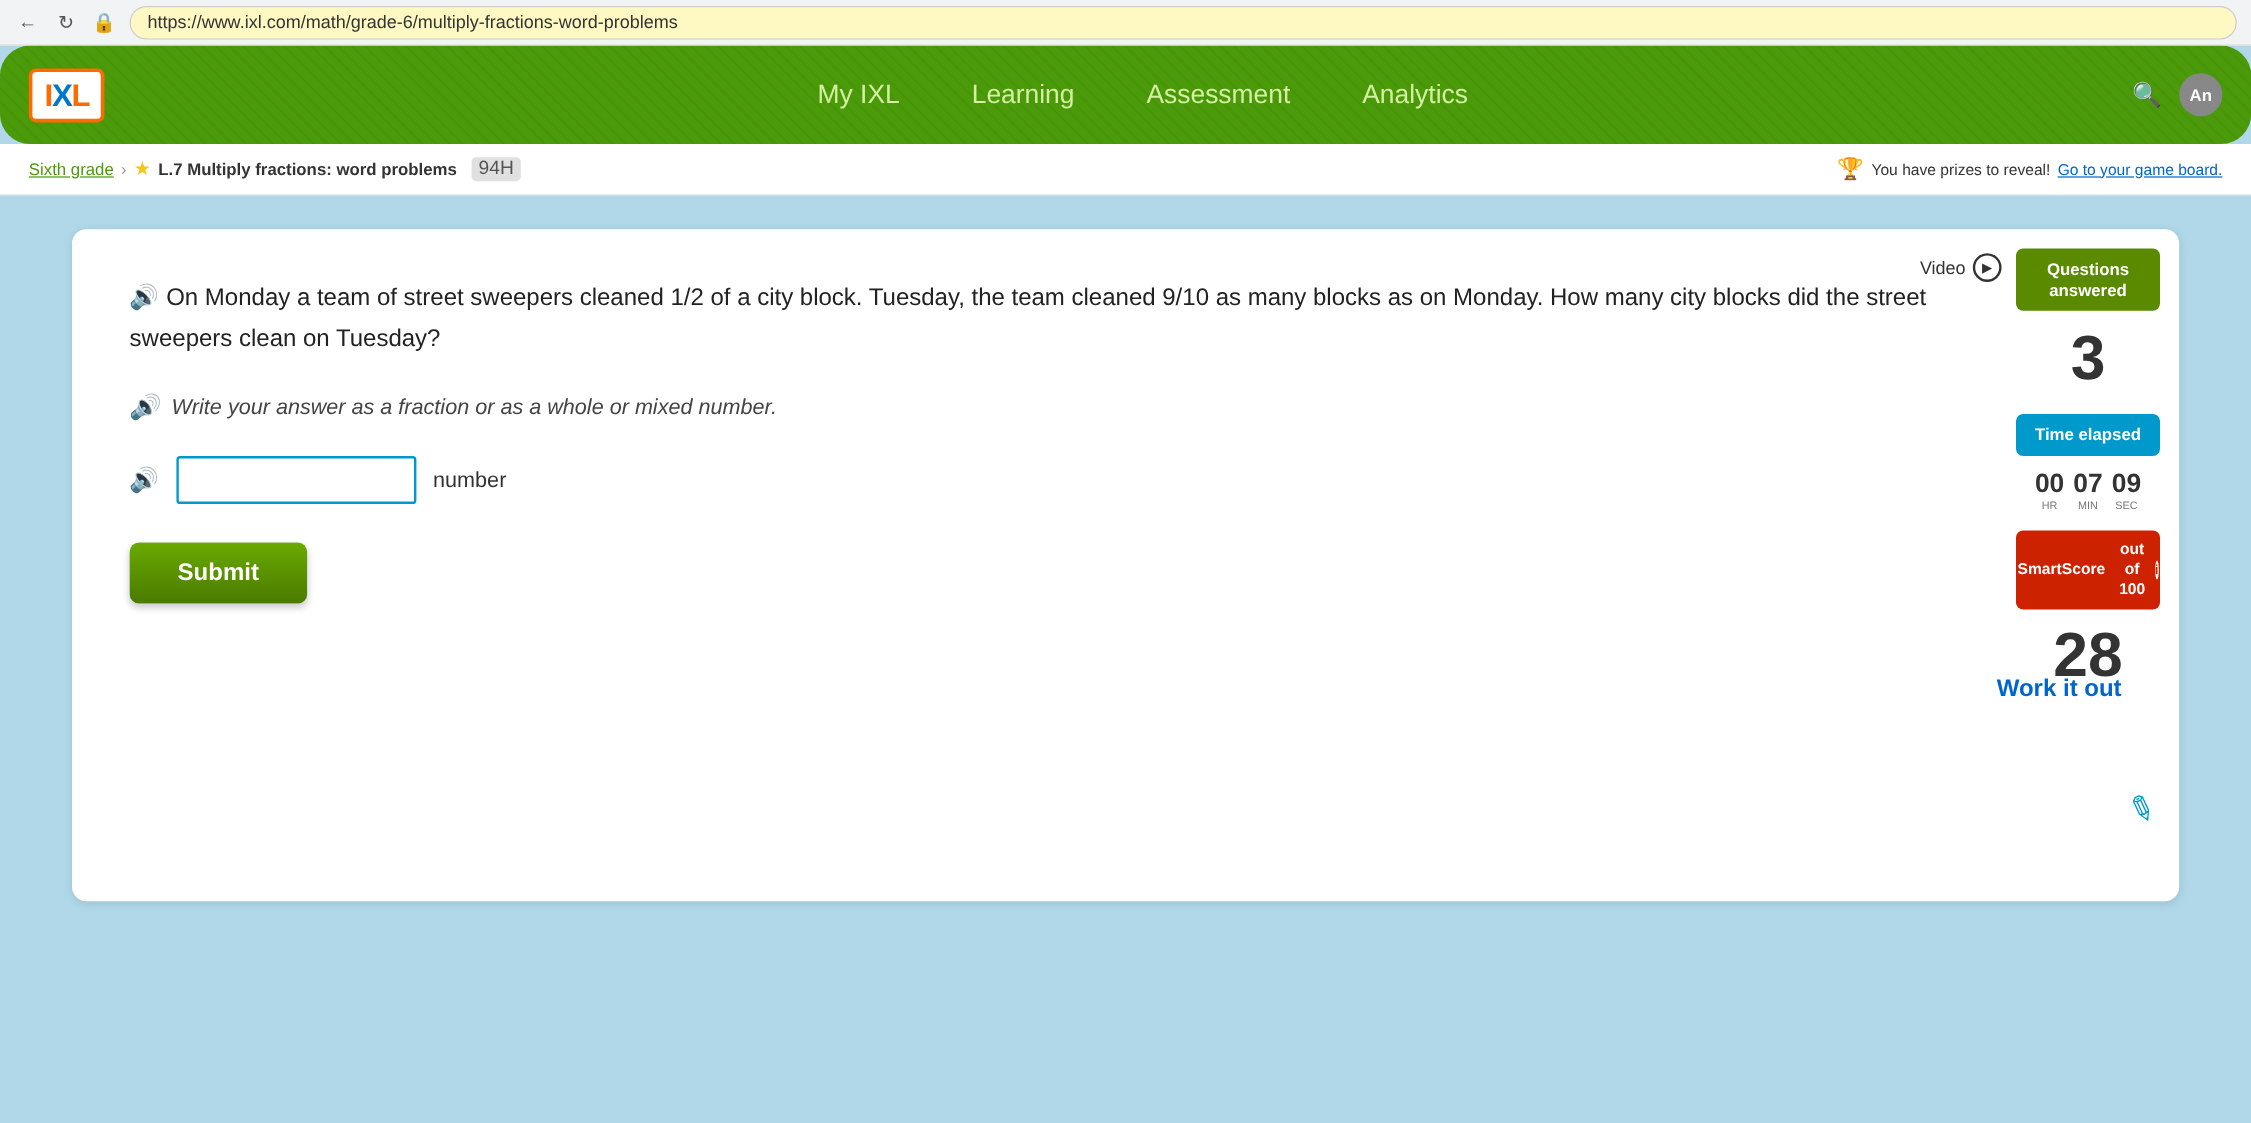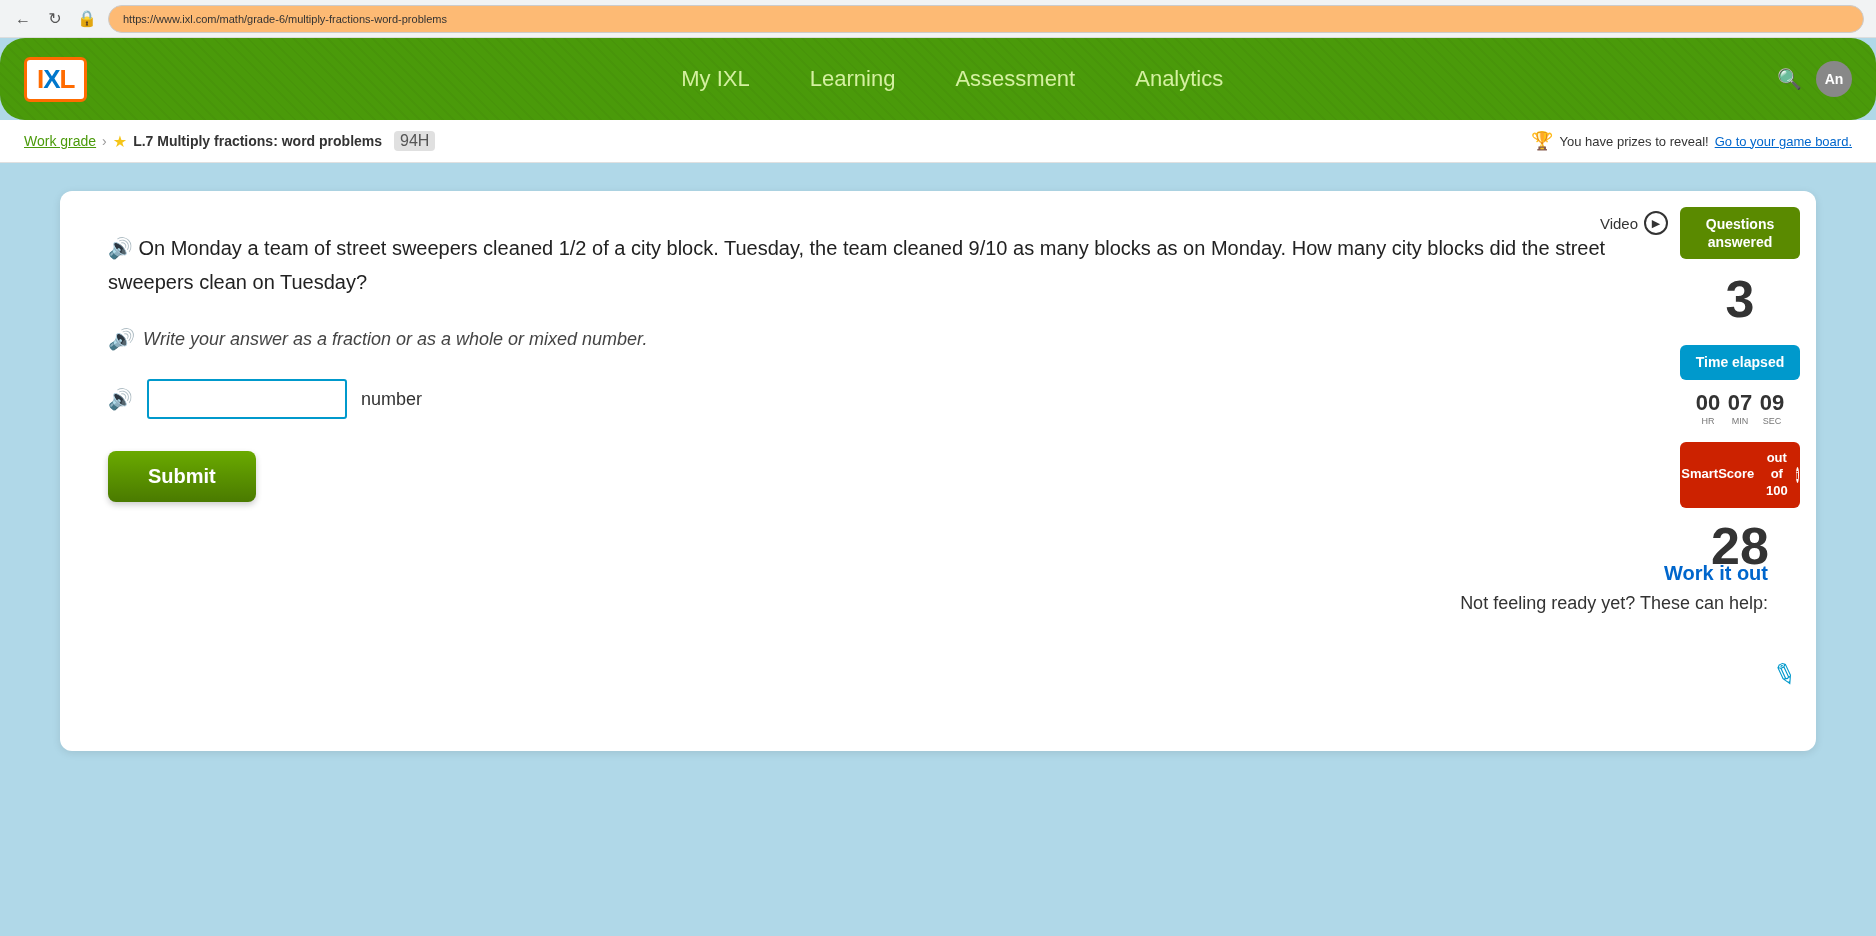--- a/index.html
+++ b/index.html
@@ -20,25 +20,25 @@
       border-radius: 50%;
       border: none;
       background: none;
       cursor: pointer;
       display: flex; align-items: center; justify-content: center;
       color: #555;
       font-size: 16px;
     }
     .url-bar {
       flex: 1;
-      background: #fdba74;
+      background: #fef9c3;
       border: 1px solid #ccc;
       border-radius: 16px;
       padding: 4px 14px;
-      font-size: 11px;
+      font-size: 15px;
       color: #333;
       height: 28px;
     }
 
     
     .nav-bar {
       background: #4a9a0a;
       background-image: repeating-linear-gradient(
         45deg,
         rgba(0,0,0,0.03) 0px, rgba(0,0,0,0.03) 2px,
@@ -379,21 +379,21 @@
     <a class="nav-link">Analytics</a>
   </div>
   <div class="nav-right">
     <button class="nav-icon-btn">🔍</button>
     <div class="avatar">An</div>
   </div>
 </div>
 
 <div class="breadcrumb-bar">
   <div class="breadcrumb-left">
-    <span class="breadcrumb-link">Work grade</span>
+    <span class="breadcrumb-link">Sixth grade</span>
     <span class="breadcrumb-sep">›</span>
     <span class="star-icon">★</span>
     <span class="breadcrumb-current">L.7 Multiply fractions: word problems</span>
     <span class="badge">94H</span>
   </div>
   <div class="prizes-notice">
     <span class="trophy-icon">🏆</span>
     <span>You have prizes to reveal!</span>
     <span class="prizes-link">Go to your game board.</span>
   </div>
@@ -450,21 +450,20 @@
       <span class="sound-icon">🔊</span>
       <input class="answer-input" type="text" placeholder="" style="">
       <span class="answer-label">number</span>
     </div>
 
     <button class="submit-btn">Submit</button>
 
     
     <div class="bottom-section">
       <div class="work-it-out">Work it out</div>
-      <div class="not-ready">Not feeling ready yet? These can help:</div>
     </div>
 
     
     <button class="pencil-btn">✎</button>
 
   </div>
 
 </div>
 
 </body></html>

